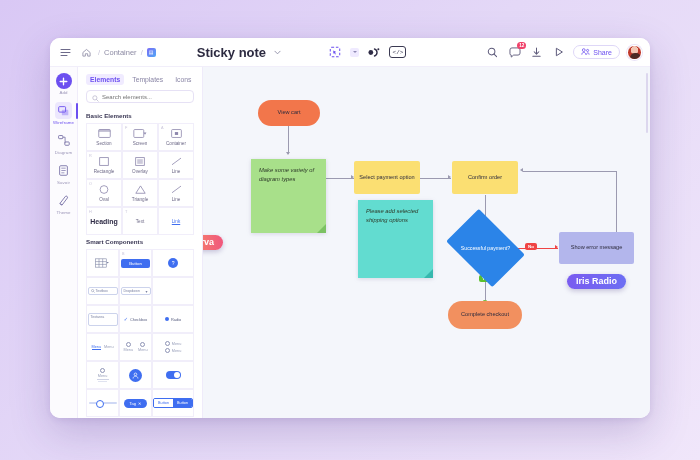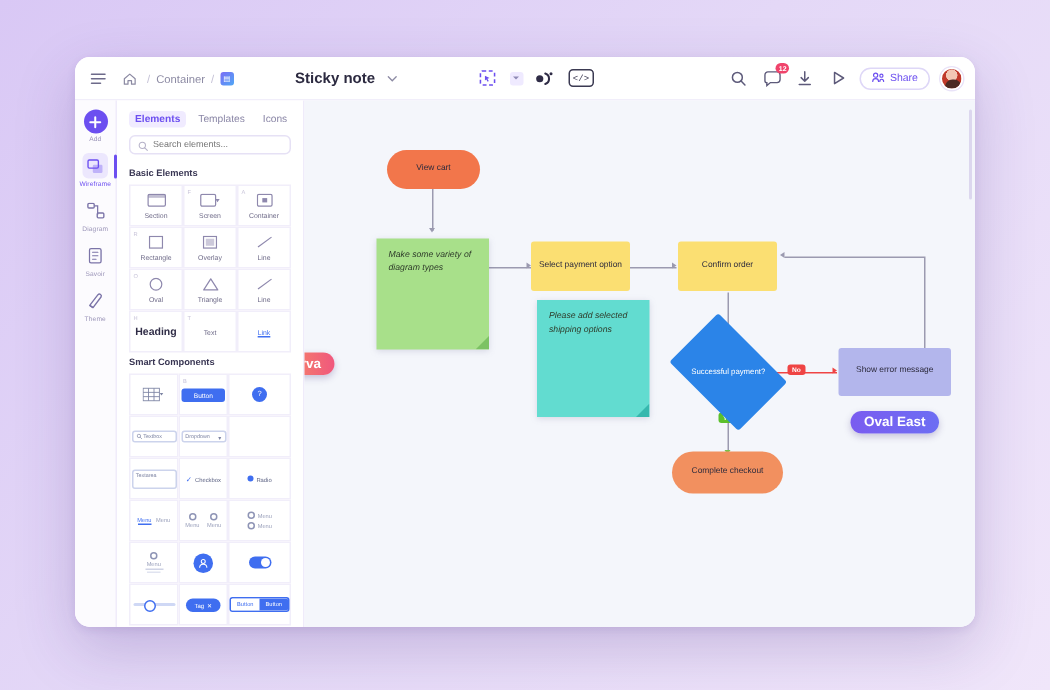--- a/index.html
+++ b/index.html
@@ -21,21 +21,21 @@
   
   #topbar {
     height:29px; flex:0 0 29px; background:#fff; display:flex; align-items:center;
     padding:0 8px; gap:6px; border-bottom:1px solid #f1eefa;
   }
   .tb-icon { width:15px; height:15px; display:flex; align-items:center; justify-content:center; color:#6d6a8a; flex:0 0 auto; }
   .tb-icon svg { display:block; }
   .bc { display:flex; align-items:center; gap:4px; font-size:7.5px; color:#8c8aa3; white-space:nowrap; }
   .bc .sep { color:#c5c2d6; }
   .bc .crumb { color:#8c8aa3; }
-  .bc .current { color:#2c2a40; font-weight:bold; font-size:10px;padding-left:37px; }
+  .bc .current { color:#2c2a40; font-weight:bold; font-size:13px;padding-left:37px; }
   .bc-badge {
     width:9px;height:9px;border-radius:2px;
     background:linear-gradient(135deg,#7b6cf6,#4fa8f5);
     display:flex;align-items:center;justify-content:center;
     color:#fff;font-size:5px;
   }
   #center-tools { display:flex; align-items:center; gap:7px; margin:0 auto; }
   .ct-btn { width:16px;height:16px;display:flex;align-items:center;justify-content:center;border-radius:3px;color:#5d5a7a; }
   .ct-btn.active { color:#6c4ff0; }
   .ct-caret { width:9px;height:9px;border-radius:2px;background:#efeaff;display:flex;align-items:center;justify-content:center; }
@@ -605,19 +605,19 @@
         <svg class="cur-arrow" width="15" height="16" viewBox="0 0 16 18" style="left:52px; top:-10px; transform:scaleX(-1);">
           <path d="M2 0.5L14 7.5L8 9L10 15.5L6.6 17L4.6 10.6L0.8 14Z" fill="#f4784f"></path>
         </svg>
         <div class="cur-pill" style="background:linear-gradient(90deg,#f9a45c,#f0577d);">Minerva</div>
       </div>
 
       <div class="cursor" style="left:364px; top:207px;">
         <svg class="cur-arrow" width="15" height="17" viewBox="0 0 16 18" style="left:-5px; top:-10px;">
           <path d="M2 0.5L14 7.5L8 9L10 15.5L6.6 17L4.6 10.6L0.8 14Z" fill="#7a5cf0"></path>
         </svg>
-        <div class="cur-pill" style="background:linear-gradient(90deg,#7a5cf0,#6d6ef3);">Oval East</div>
+        <div class="cur-pill" style="background:linear-gradient(90deg,#7a5cf0,#6d6ef3);">Iris Radio</div>
       </div>
 
       <div class="vscroll"></div>
     </div>
   </div>
 </div>
 
 </body></html>

